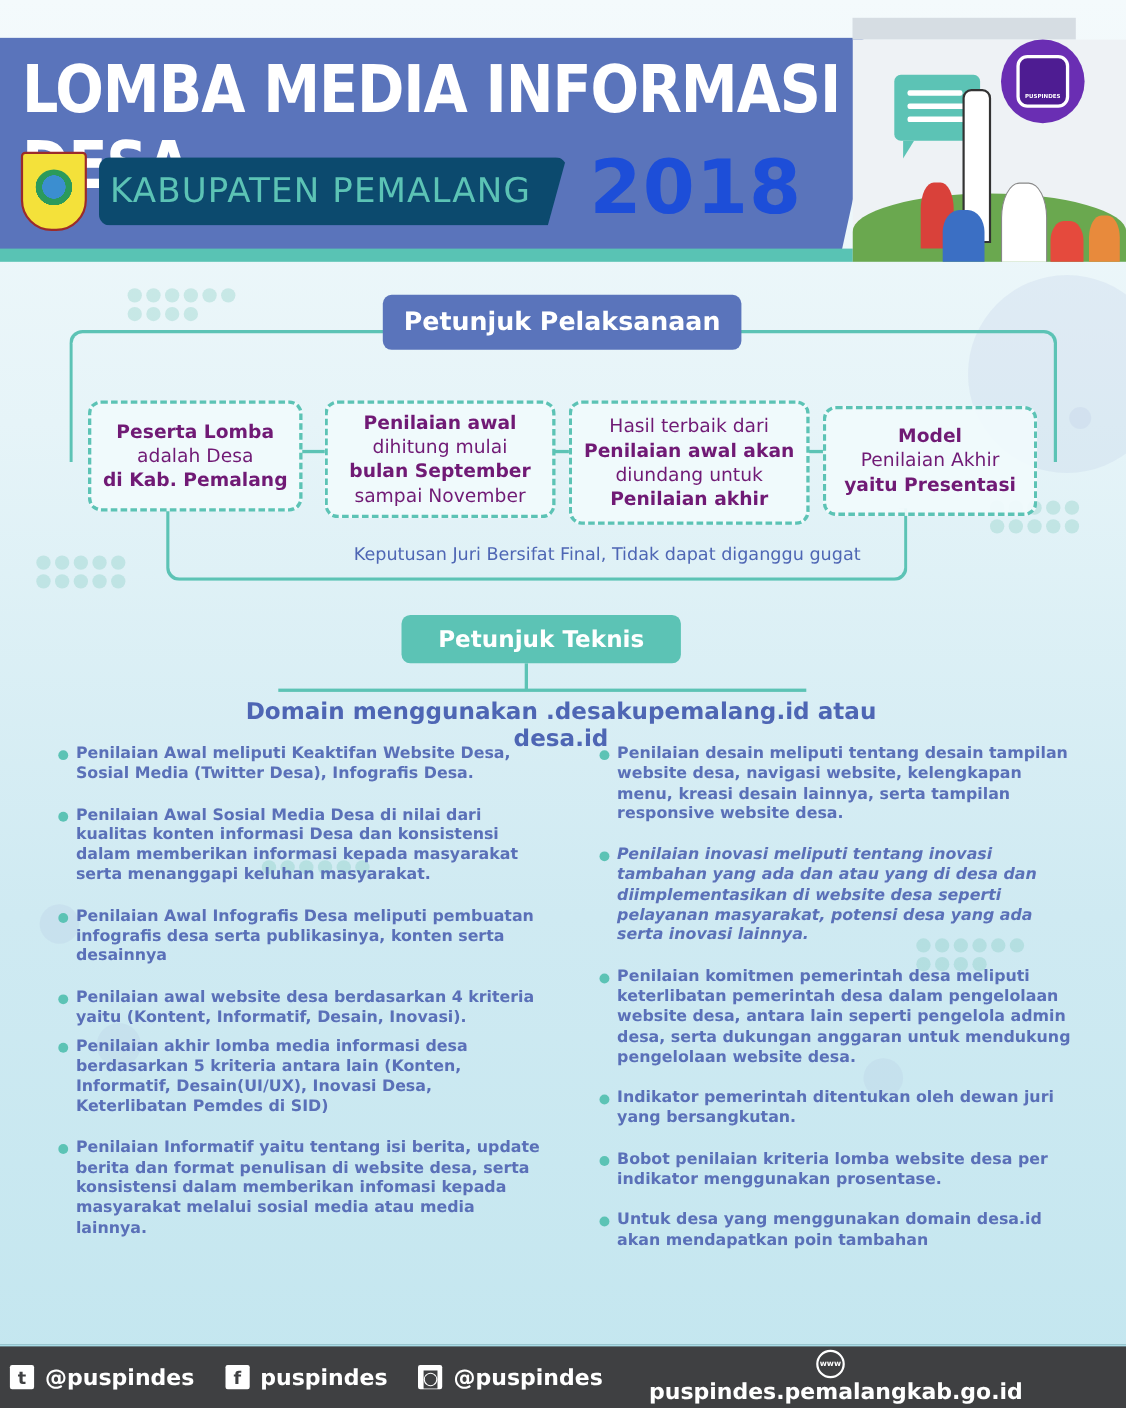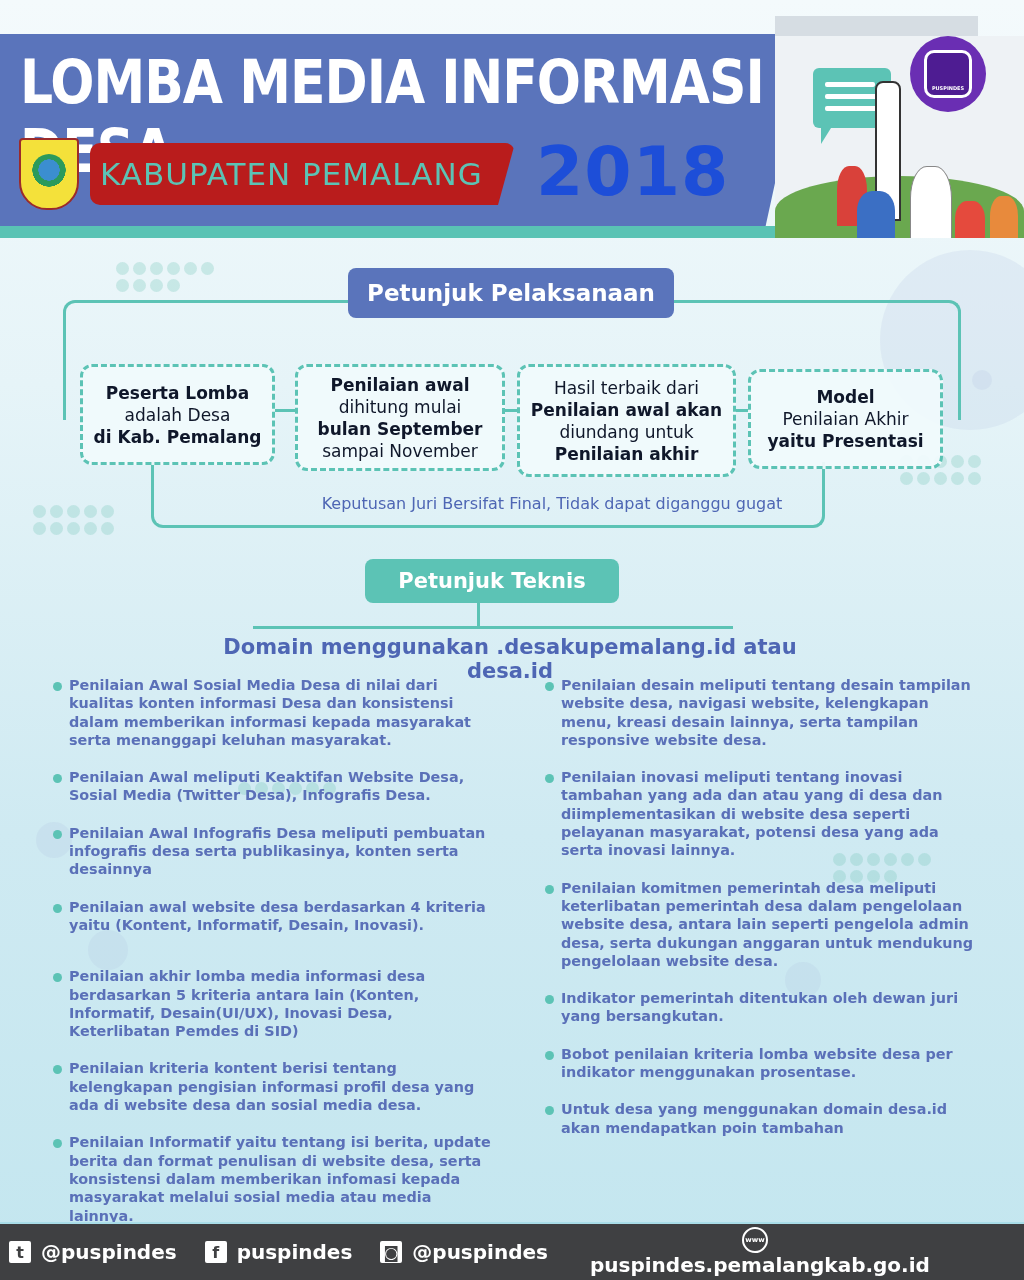--- a/index.html
+++ b/index.html
@@ -30,21 +30,21 @@
     color: #ffffff; letter-spacing: -1px; transform: scaleY(1.15); transform-origin: left top;
   }
   .crest {
     position: absolute; left: 19px; top: 138px; width: 60px; height: 72px;
     background: #f4e13a; border: 2px solid #9b2b2b; border-radius: 4px 4px 28px 28px;
     display: flex; align-items: center; justify-content: center;
   }
   .crest-inner { width: 36px; height: 40px; background: radial-gradient(circle at 50% 40%, #3b8ed0 0 35%, #2b9a5b 36% 55%, #f4e13a 56%); border-radius: 50% 50% 40% 40%; }
   .kab-box {
     position: absolute; left: 90px; top: 143px; width: 425px; height: 62px;
-    background: #b91c1c; border-radius: 10px;
+    background: #0c4a6e; border-radius: 10px;
     clip-path: polygon(0 0, 100% 0, 96% 100%, 0 100%);
     display: flex; align-items: center; padding-left: 10px;
   }
   .kab-text { font-size: 31px; color: #5cc3b5; letter-spacing: 1px; font-family: "DejaVu Sans", sans-serif; }
   .year {
     position: absolute; left: 536px; top: 132px; font-weight: bold; font-size: 68px; color: #1d4ed8;
     font-family: "DejaVu Sans", sans-serif; letter-spacing: 1px;
   }
   .illus {
     position: absolute; left: 775px; top: 16px; width: 249px; height: 222px; overflow: hidden;
@@ -76,21 +76,21 @@
   .section-title-blue {
     position: absolute; left: 348px; top: 268px; width: 326px; height: 50px;
     background: #5a74bb; border-radius: 8px; color: #ffffff;
     display: flex; align-items: center; justify-content: center;
     font-weight: bold; font-size: 23px;
   }
   .step-box {
     position: absolute; border: 3px dashed #5cc3b5; border-radius: 12px;
     background: rgba(240, 250, 252, 0.95);
     display: flex; align-items: center; justify-content: center; text-align: center;
-    font-size: 17px; line-height: 22px; color: #0f172a;
+    font-size: 17px; line-height: 22px; color: #701a75;
   }
   .step-box b { font-weight: bold; }
   .connector { position: absolute; height: 3px; background: #5cc3b5; }
   .verdict {
     position: absolute; left: 151px; top: 494px; width: 802px; text-align: center;
     font-size: 16px; color: #4e66b4;
   }
 
   
   .section-title-teal {
@@ -273,47 +273,44 @@
 
 <div class="verdict">Keputusan Juri Bersifat Final, Tidak dapat diganggu gugat</div>
 
 <div class="section-title-teal">Petunjuk Teknis</div>
 <div class="teknis-stem"></div>
 <div class="teknis-line"></div>
 <div class="domain-line">Domain menggunakan .desakupemalang.id atau desa.id</div>
 
 <div class="col col-left">
   <div class="bullet" style="margin-bottom:19px;">
+      <span class="bullet-text">Penilaian Awal meliputi Keaktifan Website Desa, Sosial Media (Twitter Desa), Infografis Desa.</span>
+    </div>
+  <div class="bullet" style="margin-bottom:19px;">
       <span class="bullet-text">Penilaian Awal Sosial Media Desa di nilai dari kualitas konten informasi Desa dan konsistensi dalam memberikan informasi kepada masyarakat serta menanggapi keluhan masyarakat.</span>
     </div>
   <div class="bullet" style="margin-bottom:19px;">
-      <span class="bullet-text">Penilaian Awal meliputi Keaktifan Website Desa, Sosial Media (Twitter Desa), Infografis Desa.</span>
-    </div>
-  <div class="bullet" style="margin-bottom:19px;">
       <span class="bullet-text">Penilaian Awal  Infografis Desa meliputi pembuatan infografis desa serta publikasinya, konten serta desainnya</span>
     </div>
-  <div class="bullet" style="margin-bottom:33px;">
+  <div class="bullet" style="margin-bottom:8px;">
       <span class="bullet-text">Penilaian awal website desa berdasarkan 4 kriteria yaitu (Kontent, Informatif, Desain, Inovasi).</span>
     </div>
   <div class="bullet" style="margin-bottom:19px;">
       <span class="bullet-text">Penilaian akhir lomba media informasi desa berdasarkan 5 kriteria antara lain (Konten, Informatif, Desain(UI/UX), Inovasi Desa, Keterlibatan Pemdes di SID)</span>
-    </div>
-  <div class="bullet" style="margin-bottom:19px;">
-      <span class="bullet-text">Penilaian kriteria kontent berisi tentang kelengkapan pengisian informasi profil desa yang ada di website desa dan sosial media desa.</span>
     </div>
   <div class="bullet">
       <span class="bullet-text">Penilaian Informatif yaitu tentang isi berita, update berita dan format penulisan di website desa, serta konsistensi dalam memberikan infomasi kepada masyarakat melalui sosial media atau media lainnya.</span>
     </div>
 </div>
 
 <div class="col col-right">
   <div class="bullet" style="margin-bottom:19px;">
       <span class="bullet-text">Penilaian desain meliputi tentang desain tampilan website desa, navigasi website, kelengkapan menu, kreasi desain lainnya, serta tampilan responsive website desa.</span>
     </div>
-  <div class="bullet" style="margin-bottom:19px;">
+  <div class="bullet" style="margin-bottom:19px;font-style:italic;">
       <span class="bullet-text">Penilaian inovasi meliputi tentang inovasi tambahan yang ada dan atau yang di desa dan diimplementasikan di website desa seperti pelayanan masyarakat, potensi desa yang ada serta inovasi lainnya.</span>
     </div>
   <div class="bullet" style="margin-bottom:19px;">
       <span class="bullet-text">Penilaian komitmen pemerintah desa meliputi keterlibatan pemerintah desa dalam pengelolaan website desa, antara lain seperti pengelola admin desa, serta dukungan anggaran untuk mendukung pengelolaan website desa.</span>
     </div>
   <div class="bullet" style="margin-bottom:19px;">
       <span class="bullet-text">Indikator pemerintah ditentukan oleh dewan juri yang bersangkutan.</span>
     </div>
   <div class="bullet" style="margin-bottom:19px;">
       <span class="bullet-text">Bobot penilaian kriteria lomba website desa per indikator menggunakan prosentase.</span>

